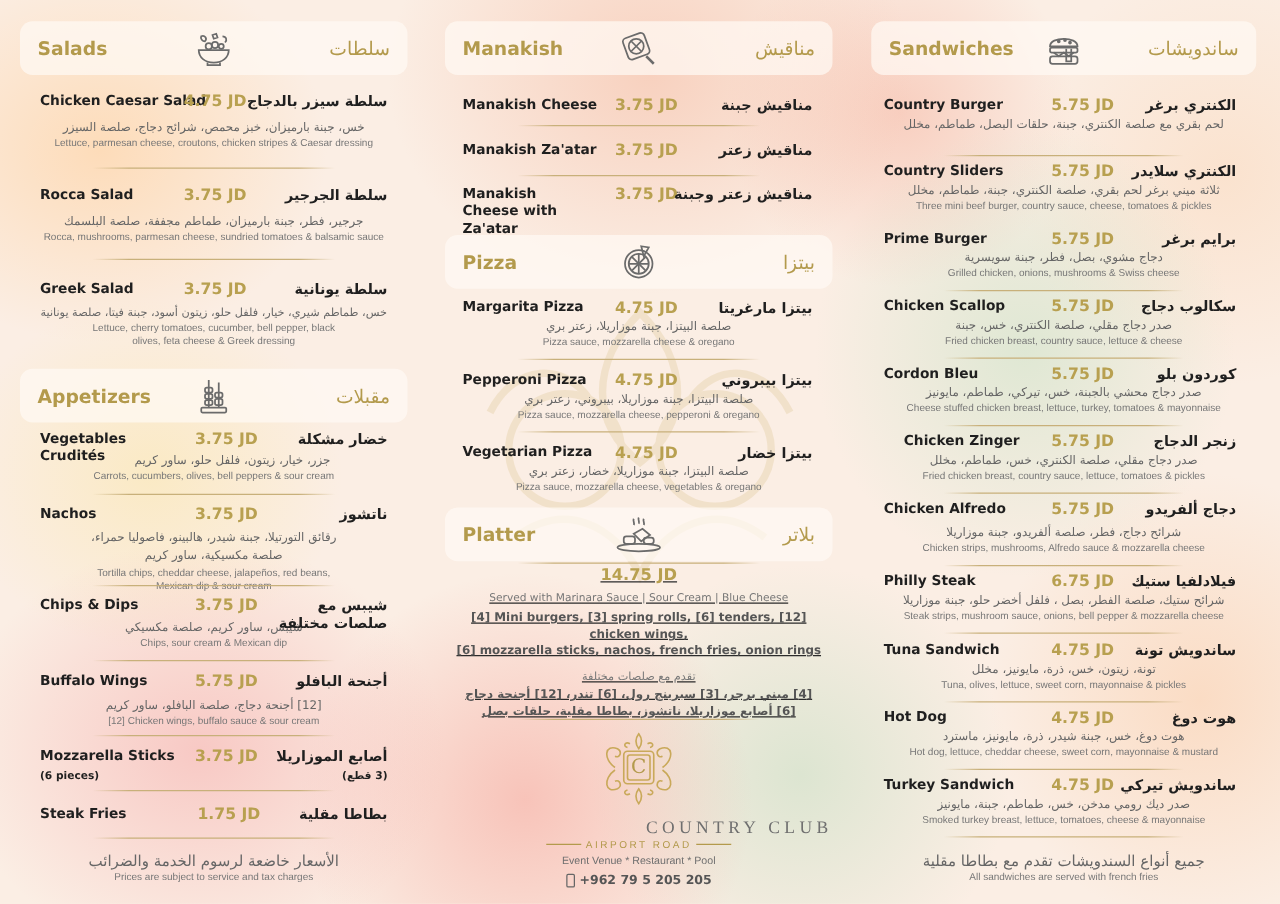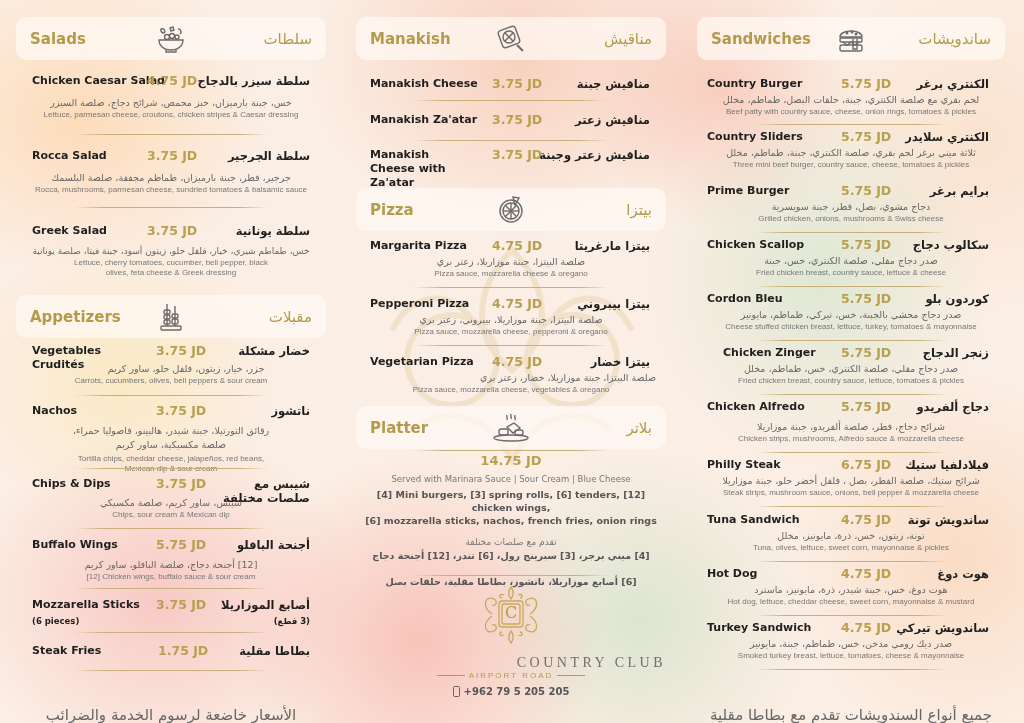--- a/index.html
+++ b/index.html
@@ -119,21 +119,21 @@
     position: absolute;
     left: 58px; right: 58px;
     height: 1px;
     background: linear-gradient(90deg, transparent, #c8b07a 15%, #c8b07a 85%, transparent);
   }
   .footnote {
     position: absolute;
     left: 0; right: 0;
     text-align: center;
   }
-  .footnote .ar { font-size: 15px; color: #666; direction: rtl; line-height: 14px; margin-top: 26px; }
+  .footnote .ar { font-size: 12px; color: #666; direction: rtl; line-height: 14px; }
   .footnote .en { font-family: "Liberation Sans", sans-serif; font-size: 8px; color: #777; line-height: 12px; }
 
   
   .platter-block {
     position: absolute; left: 0; right: 0; text-align: center;
   }
   .platter-block .pprice { font-weight: bold; font-size: 13px; color: #b8a050; }
   .platter-block .served { font-size: 8.5px; color: #777; margin-top: 6px; }
   .platter-block .list-en { font-size: 9.5px; font-weight: bold; color: #555; line-height: 13px; margin-top: 4px; }
   .platter-block .served-ar { font-size: 9px; color: #777; direction: rtl; margin-top: 10px; }
@@ -383,47 +383,47 @@
     <div class="endesc">Pizza sauce, mozzarella cheese, pepperoni &amp; oregano</div>
   </div>
   <div class="divider" style="top:345px;"></div>
 
   <div class="item" style="top:355px;">
     <div class="row">
       <span class="name" style="left:14px;">Vegetarian Pizza</span>
       <span class="price" style="left:136px;">4.75 JD</span>
       <span class="arname">بيتزا خضار</span>
     </div>
-    <div class="ardesc" style="margin-top:0px;text-align:right;">صلصة البيتزا، جبنة موزاريلا، خضار، زعتر بري</div>
+    <div class="ardesc" style="margin-top:0px;">صلصة البيتزا، جبنة موزاريلا، خضار، زعتر بري</div>
     <div class="endesc">Pizza sauce, mozzarella cheese, vegetables &amp; oregano</div>
   </div>
 
   <div class="section-header" style="top:406px;">
     <span class="en">Platter</span>
     <svg class="hicon" style="width:40px;" viewBox="0 0 40 32" fill="none" stroke="#6b6b6b" stroke-width="1.4">
       <ellipse cx="20" cy="26" rx="17" ry="3"></ellipse>
       <rect x="8" y="17" width="9" height="6" rx="2"></rect>
       <path d="M16 15 L23 11 L29 16 L22 21Z"></path>
       <rect x="24" y="18" width="8" height="5" rx="2"></rect>
       <path d="M16 3 C15 5 17 6 16 8"></path>
         <path d="M20 2 C19 4 21 5 20 7"></path>
         <path d="M24 3 C23 5 25 6 24 8"></path>
     </svg>
     <span class="ar">بلاتر</span>
   </div>
   <div class="divider" style="top:450px;"></div>
 
-  <div class="platter-block" style="top:453px;">
+  <div class="platter-block" style="top:453px;text-decoration:underline;">
     <div class="pprice">14.75 JD</div>
     <div class="served">Served with Marinara Sauce | Sour Cream | Blue Cheese</div>
     <div class="list-en">[4] Mini burgers, [3] spring rolls, [6] tenders, [12] chicken wings,</div>
     <div class="list-en" style="margin-top:0;">[6] mozzarella sticks, nachos, french fries, onion rings</div>
     <div class="served-ar">تقدم مع صلصات مختلفة</div>
     <div class="list-ar">[4] ميني برجر، [3] سبرينج رول، [6] تندر، [12] أجنحة دجاج</div>
-    <div class="list-ar" style="margin-top:12px;">[6] أصابع موزاريلا، ناتشوز، بطاطا مقلية، حلقات بصل</div>
+    <div class="list-ar" style="margin-top:0;">[6] أصابع موزاريلا، ناتشوز، بطاطا مقلية، حلقات بصل</div>
   </div>
   <div class="divider" style="top:575px;"></div>
 
   <div class="logo" style="top:583px;">
     <svg width="66" height="64" viewBox="0 0 66 64" fill="none" stroke="#c9a95a" stroke-width="1.3">
       <rect x="21" y="18" width="24" height="26" rx="3"></rect>
       <rect x="24" y="21" width="18" height="20" rx="2"></rect>
       <path d="M14 31 C4 24 6 12 16 16 C20 18 18 24 14 22"></path>
       <path d="M52 31 C62 24 60 12 50 16 C46 18 48 24 52 22"></path>
       <path d="M14 33 C4 40 6 52 16 48 C20 46 18 40 14 42"></path>
@@ -435,20 +435,21 @@
       <path d="M26 52 C22 54 20 50 24 49"></path>
         <path d="M40 52 C44 54 46 50 42 49"></path>
     </svg>
     <div style="position:absolute; left:0; right:0; top:20px; font-size:16px; color:#b39a4c; font-family:'DejaVu Serif', serif;">C</div>
     <div class="brand">COUNTRY CLUB</div>
     <div class="sub">
       <span class="line"></span>
       <span>AIRPORT ROAD</span>
       <span class="line"></span>
     </div>
+    <div class="tag">Event Venue * Restaurant * Pool</div>
     <div class="phone">
       <span class="ph-icon"></span>
       <span>+962 79 5 205 205</span>
     </div>
   </div>
 </section>
 
 <section class="panel" id="col-right">
 
   <div class="section-header" style="top:17px;text-align:right;">
@@ -466,21 +467,20 @@
     <span class="ar">ساندويشات</span>
   </div>
 
   <div class="item" style="top:77px;">
     <div class="row">
       <span class="name" style="left:10px;">Country Burger</span>
       <span class="price" style="left:144px;">5.75 JD</span>
       <span class="arname">الكنتري برغر</span>
     </div>
     <div class="ardesc">لحم بقري مع صلصة الكنتري، جبنة، حلقات البصل، طماطم، مخلل</div>
-    <div class="endesc">Beef patty with country sauce, cheese, onion rings, tomatoes &amp; pickles</div>
   </div>
   <div class="divider" style="top:124px;"></div>
 
   <div class="item" style="top:130px;">
     <div class="row">
       <span class="name" style="left:10px;">Country Sliders</span>
       <span class="price" style="left:144px;">5.75 JD</span>
       <span class="arname">الكنتري سلايدر</span>
     </div>
     <div class="ardesc">ثلاثة ميني برغر لحم بقري، صلصة الكنتري، جبنة، طماطم، مخلل</div>

